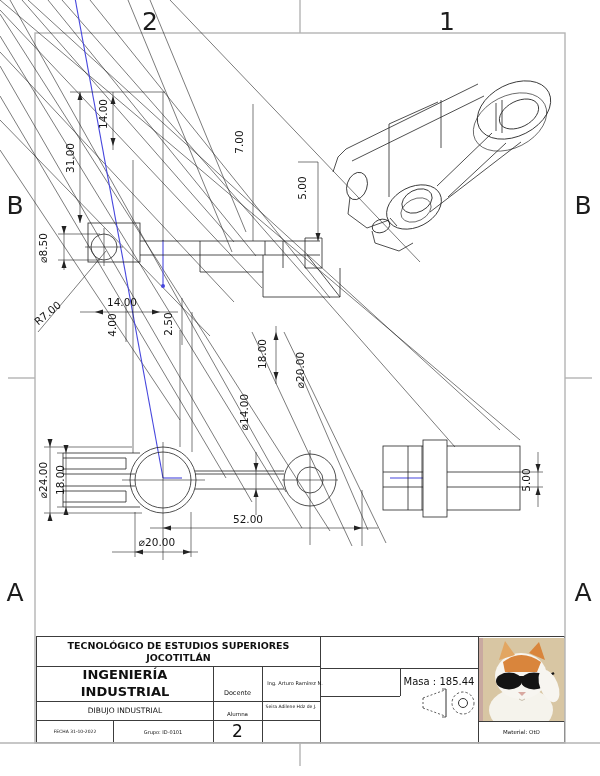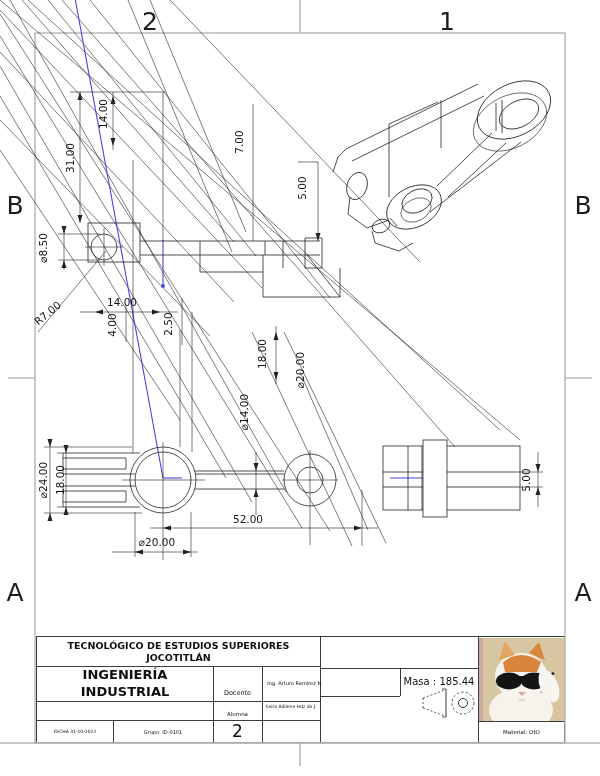--- a/index.html
+++ b/index.html
@@ -268,20 +268,21 @@
   <div class="tbline" style="left:283px;top:0;width:1px;height:107px;"></div>
   <div class="tbline" style="left:363px;top:31px;width:1px;height:28px;"></div>
   <div class="tbline" style="left:441px;top:0;width:1px;height:107px;"></div>
   <div class="tbline" style="left:76px;top:83px;width:1px;height:24px;"></div>
 
   <div class="cell bold" style="left:0;top:0;width:283px;height:29px;font-size:9.5px;">TECNOLÓGICO DE ESTUDIOS SUPERIORES JOCOTITLÁN</div>
   <div class="cell bold" style="left:0;top:29px;width:176px;height:35px;font-size:13px;">INGENIERÍA INDUSTRIAL</div>
   <div class="cell low" style="left:176px;top:29px;width:49px;height:35px;font-size:6.5px;">Docente</div>
   <div class="cell" style="left:225px;top:29px;width:58px;height:35px;font-size:5px;padding:0 4px;">Ing. Arturo Ramírez N.</div>
   <div class="cell" style="left:363px;top:31px;width:78px;height:28px;font-size:10px;">Masa : 185.44</div>
+  <div class="cell" style="left:0;top:64px;width:176px;height:19px;font-size:7.5px;">DIBUJO INDUSTRIAL</div>
   <div class="cell low" style="left:176px;top:64px;width:49px;height:19px;font-size:5.5px;padding-bottom:2px;">Alumna</div>
   <div class="cell hi" style="left:225px;top:64px;width:58px;height:19px;font-size:4.5px;">Seira Adilene Hdz de J.</div>
   <div class="cell" style="left:0;top:83px;width:76px;height:24px;font-size:4.5px;">FECHA 31-10-2022</div>
   <div class="cell" style="left:76px;top:83px;width:100px;height:24px;font-size:5px;">Grupo: ID-0101</div>
   <div class="cell" style="left:176px;top:83px;width:49px;height:24px;font-size:17px;">2</div>
   <div class="cell" style="left:441px;top:84px;width:87px;height:23px;font-size:5.5px;">Material: OtO</div>
 
   <svg style="position:absolute;left:380px;top:48px;" width="62" height="36" viewBox="0 0 62 36">
     <line x1="6" y1="13" x2="28" y2="5" stroke="#333" stroke-width="0.8" stroke-dasharray="2,2"></line>
     <line x1="6" y1="23" x2="28" y2="31" stroke="#333" stroke-width="0.8" stroke-dasharray="2,2"></line>

